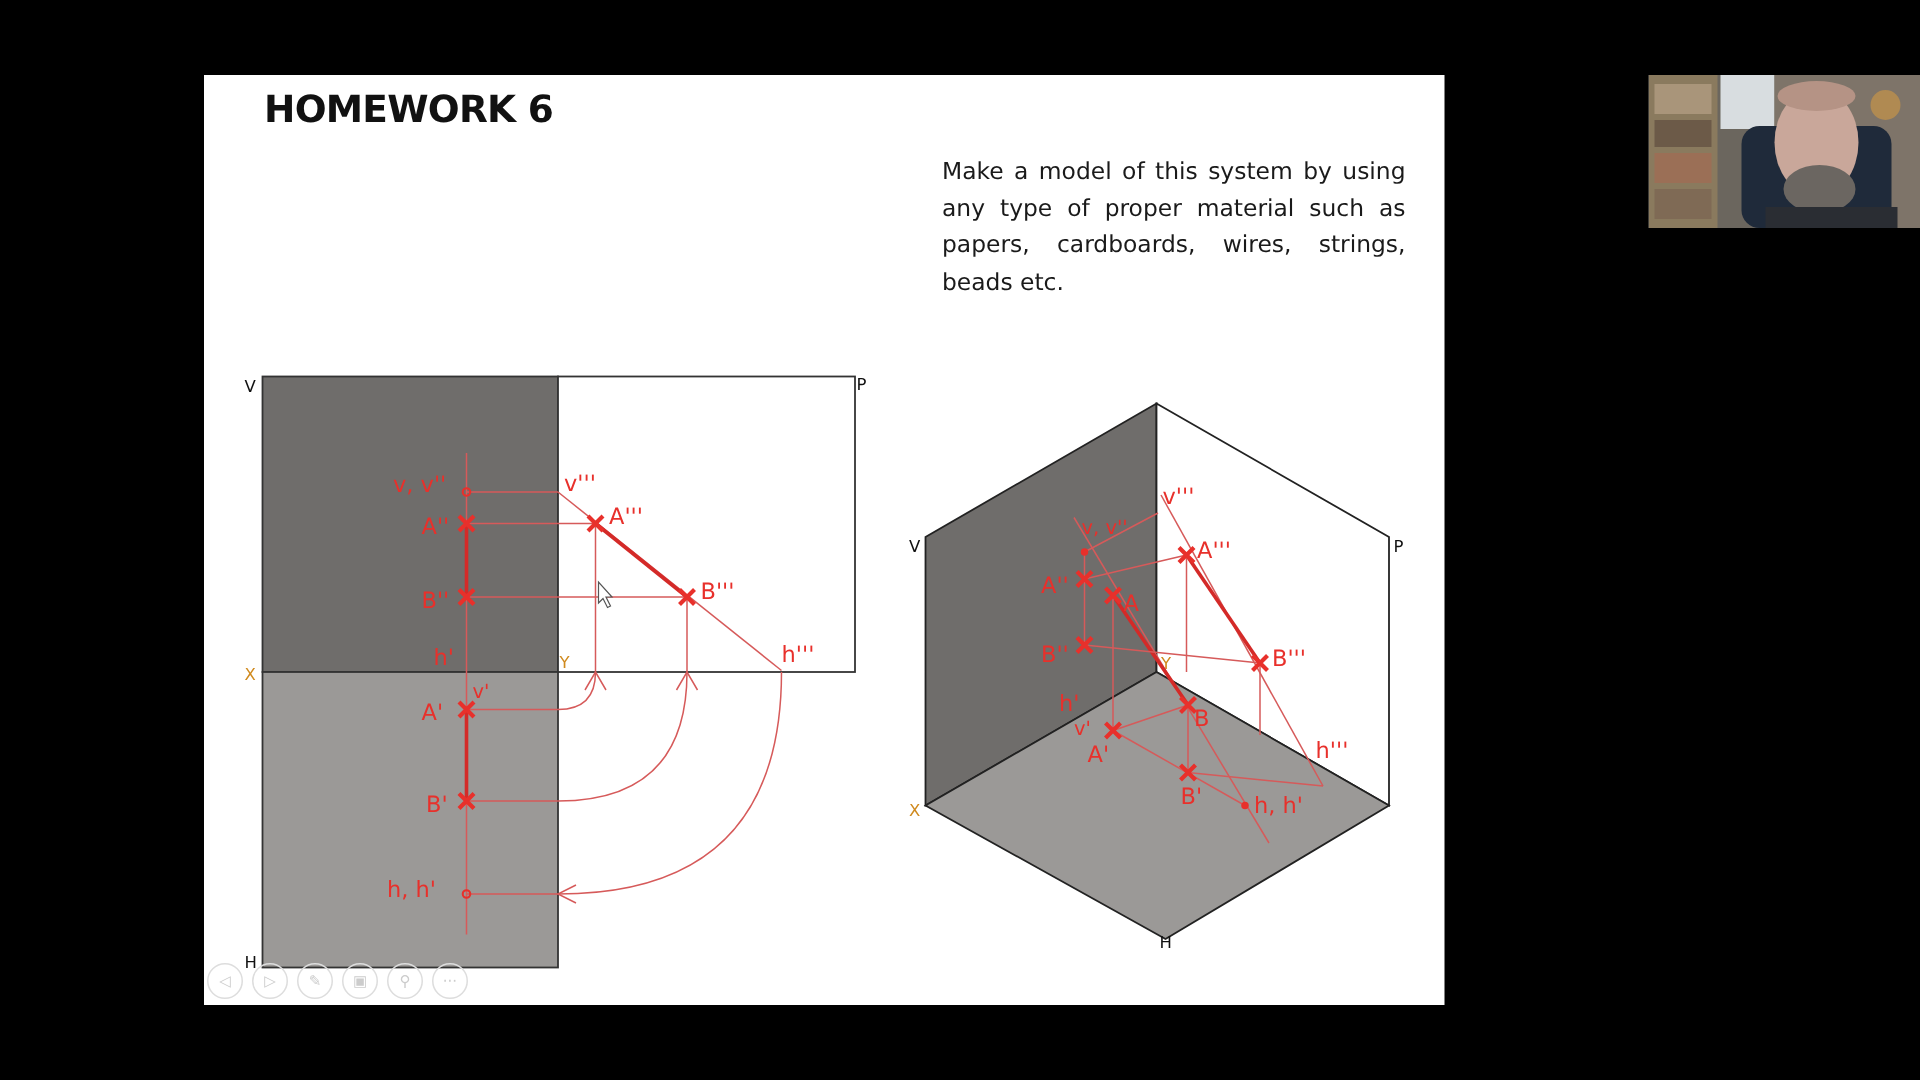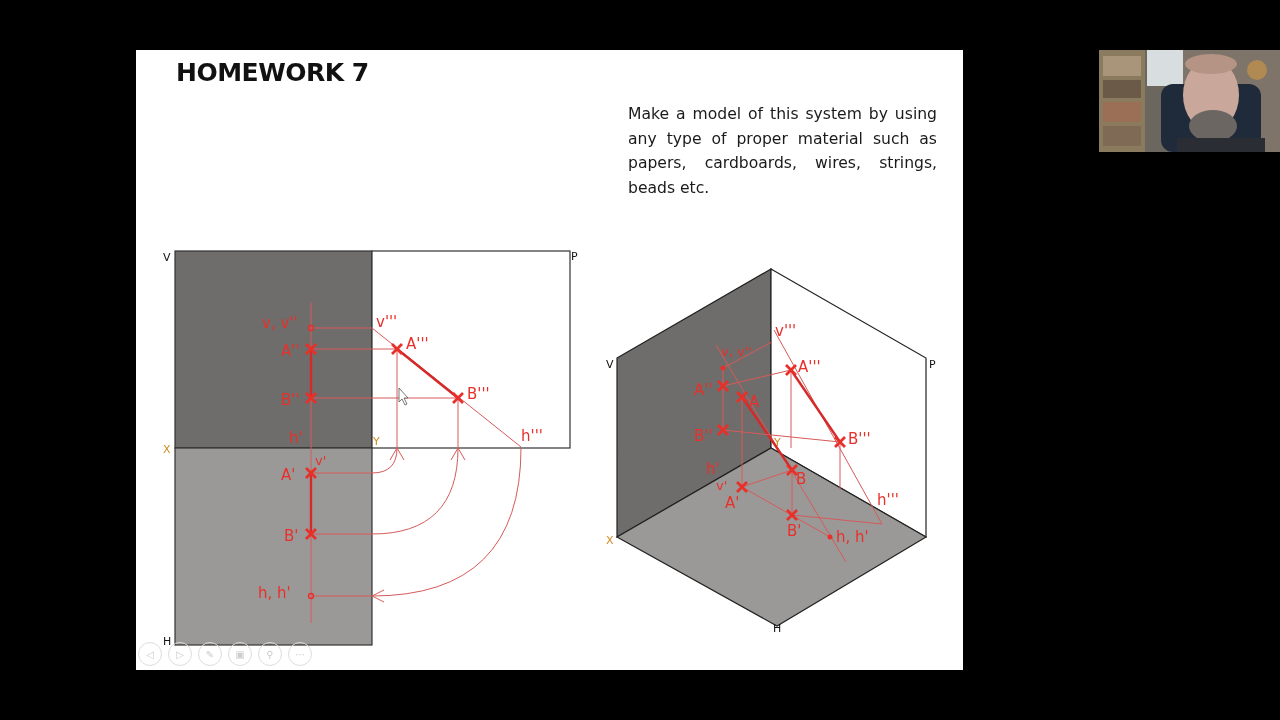--- a/index.html
+++ b/index.html
@@ -11,21 +11,21 @@
   .para-right { left:492px; top:52px; width:309px; }
   .diagram { position:absolute; left:0; top:0; }
   .toolbar { position:absolute; left:2px; top:592px; display:flex; gap:6px; }
   .tb-btn { width:22px; height:22px; border:1.2px solid #ddd; border-radius:50%; display:flex; align-items:center; justify-content:center; color:#ccc; font-size:10px; background:transparent; }
   .webcam { position:absolute; left:1099px; top:50px; width:181px; height:102px; overflow:hidden; background:#5b5b58; }
 </style>
 </head>
 <body>
 
 <div class="slide">
-  <div class="title">HOMEWORK 7</div>
+  <div class="title">HOMEWORK 6</div>
   <div class="para para-right">Make a model of this system by using any type of proper material such as papers, cardboards, wires, strings, beads etc.</div>
 
   <svg class="diagram" width="827" height="620" viewBox="0 0 827 620">
     <defs>
       <style>
         .lbl { font-family:"DejaVu Sans", sans-serif; font-size:15px; fill:#e8302b; }
         .lbl-s { font-family:"DejaVu Sans", sans-serif; font-size:13px; fill:#e8302b; }
         .ax { font-family:"DejaVu Sans", sans-serif; font-size:11px; fill:#d08a1e; }
         .pl { font-family:"DejaVu Sans", sans-serif; font-size:11px; fill:#111; }
         .thin { stroke:#d65a5a; stroke-width:1; fill:none; }

